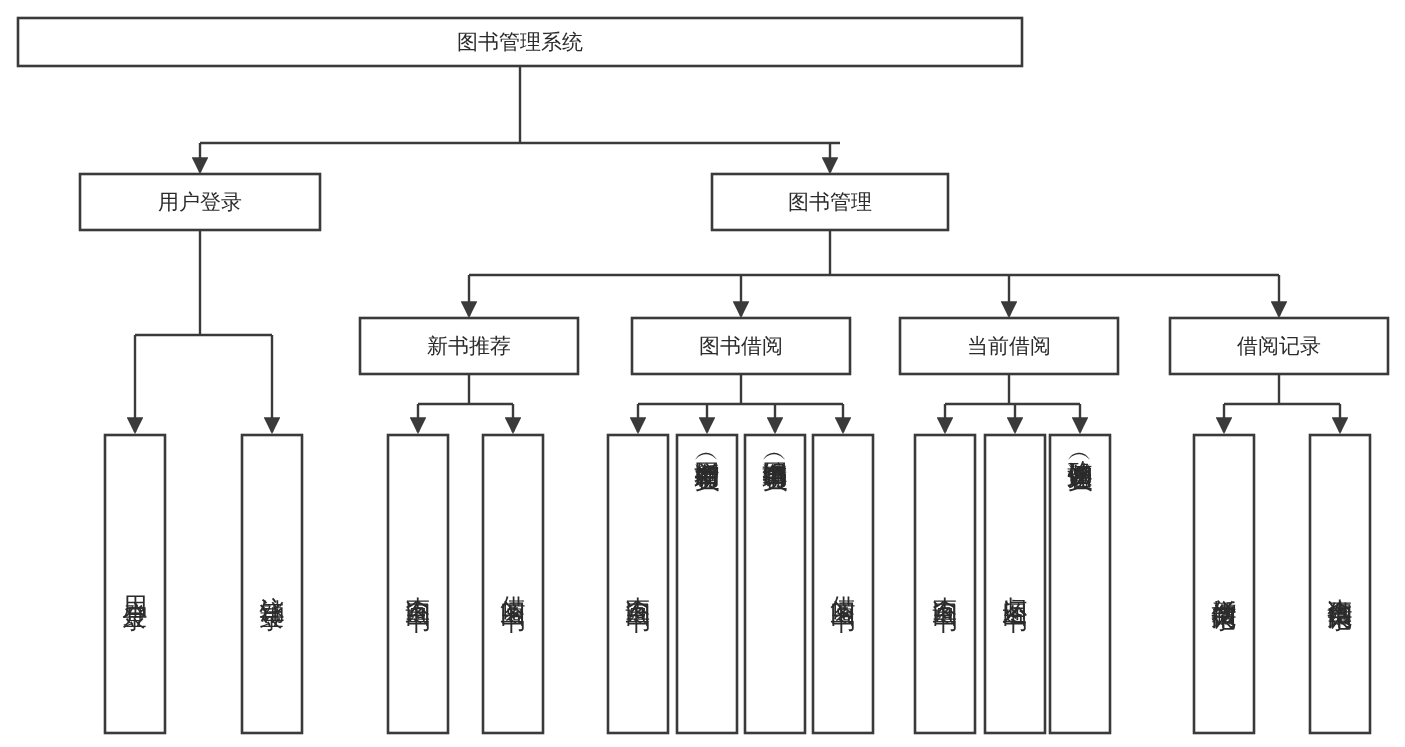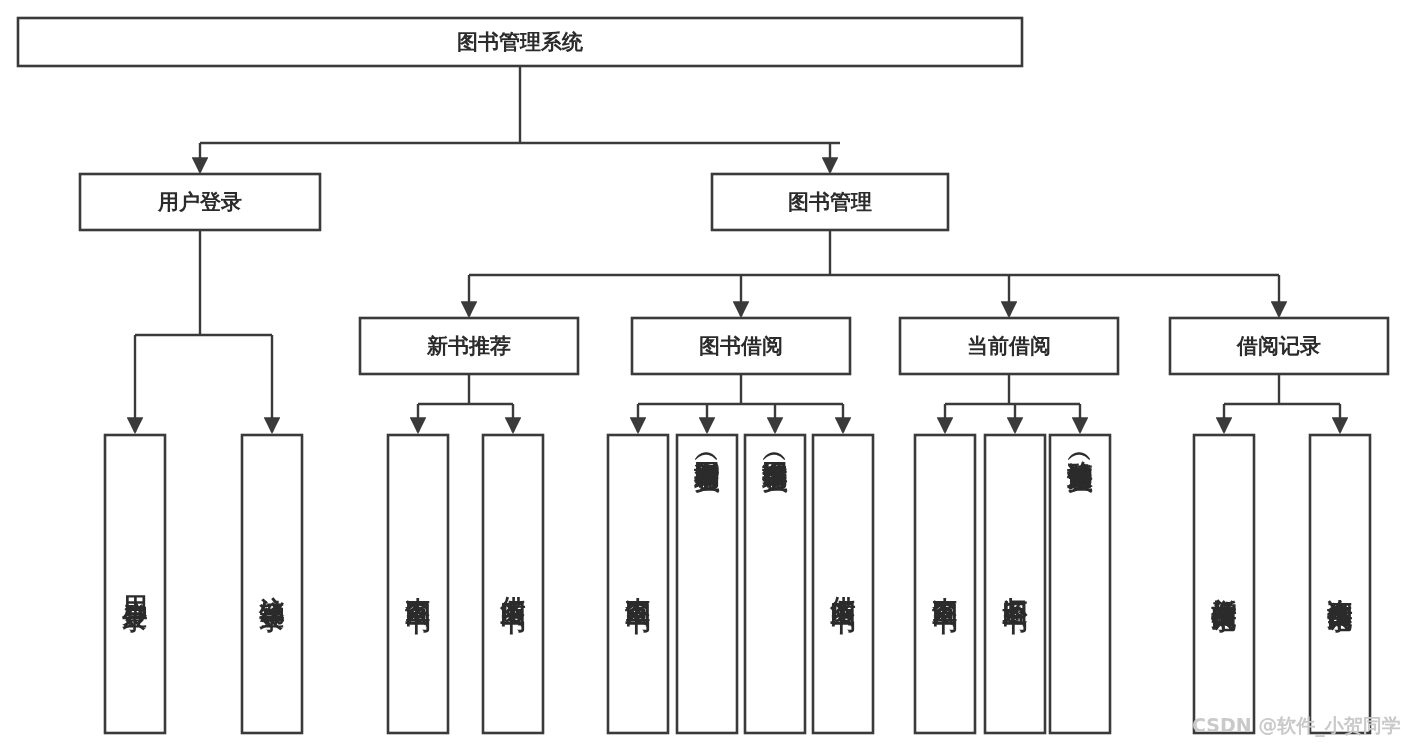--- a/index.html
+++ b/index.html
@@ -1,21 +1,21 @@
 <!DOCTYPE html>
 <html><head>
 <meta charset="utf-8">
 <style>
   html,body{margin:0;padding:0;background:#ffffff;}
   body{
     width:1405px;height:747px;
     font-family:"DejaVu Sans","Liberation Sans",sans-serif;
     overflow:hidden;position:relative;
   }
-  #diagram-root{position:relative;width:1405px;height:639px;background:#fff;font-weight:bold;}
+  #diagram-root{position:relative;width:1405px;height:639px;background:#fff;}
   svg#flow{position:absolute;top:0;left:0;width:1405px;height:747px;display:block;}
   .node-rect{fill:#ffffff;stroke:#3a3a3a;stroke-width:2.6;}
   .link{stroke:#3a3a3a;stroke-width:2.4;fill:none;}
   .node-label{
     fill:#2b2b2b;
     font-family:"DejaVu Sans","Liberation Sans",sans-serif;
     font-size:21px;
     text-anchor:middle;
     dominant-baseline:middle;
   }
@@ -197,15 +197,14 @@
   <div class="leaf-box" style="left:1050px;top:435px;width:60px;height:298px;align-items:flex-start;">
     <span class="leaf-text" style="letter-spacing:1px;padding-top:6px;">确认归还（管理员）</span>
   </div>
   <div class="leaf-box" style="left:1194px;top:435px;width:60px;height:298px;">
     <span class="leaf-text" style="letter-spacing:2px;">新增借阅记录</span>
   </div>
   <div class="leaf-box" style="left:1310px;top:435px;width:60px;height:298px;">
     <span class="leaf-text" style="letter-spacing:2px;">查询借阅记录</span>
   </div>
 
-  <div class="watermark" style="left:1192px;top:713px;">CSDN @软件_小贺同学</div>
 
 </div>
 
 </body></html>

